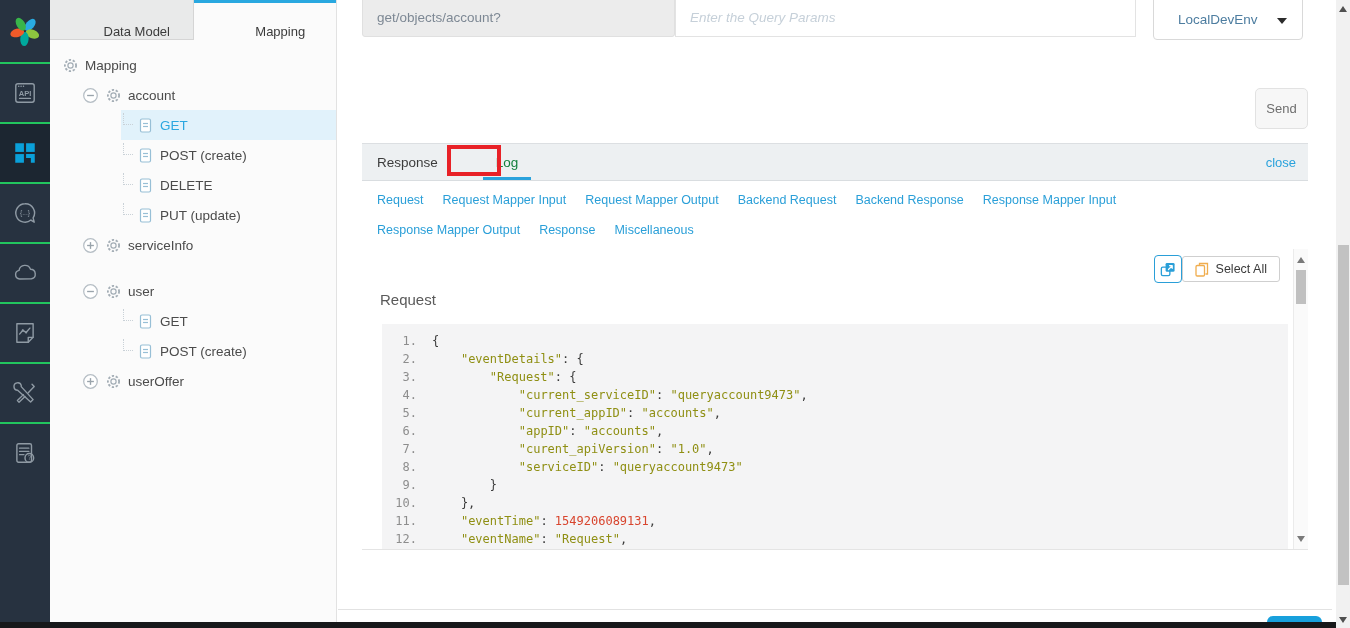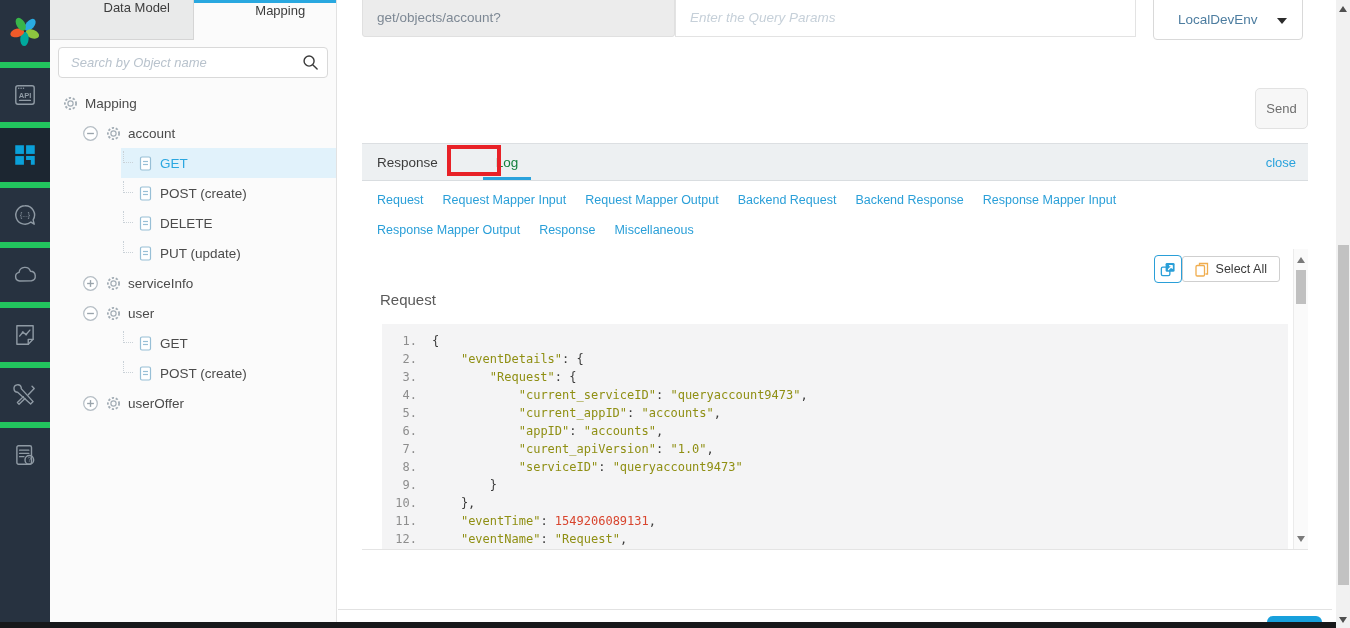--- a/index.html
+++ b/index.html
@@ -3,30 +3,30 @@
 <meta charset="utf-8">
 <style>
   * { margin:0; padding:0; box-sizing:border-box; }
   html,body { width:1350px; height:628px; overflow:hidden; }
   body { font-family:"Liberation Sans", sans-serif; background:#fff; }
   .screen { position:relative; width:1350px; height:628px; background:#fff; overflow:hidden; }
 
   
   .sidebar { position:absolute; left:0; top:0; width:50px; height:628px; background:#273240; z-index:3; }
   .logo-tile { height:62px; display:flex; align-items:center; justify-content:center; }
-  .nav-item { height:60px; display:flex; align-items:center; justify-content:center; border-top:6px solid #22c55e; cursor:pointer; }
+  .nav-item { height:60px; display:flex; align-items:center; justify-content:center; border-top:2px solid #22c55e; cursor:pointer; }
   .nav-item.active { background:#1c2631; }
   .nav-item svg { width:26px; height:26px; }
   .nav-stroke { stroke:#8f9aa4; fill:none; stroke-width:1.3; stroke-linecap:round; stroke-linejoin:round; }
   .nav-text { fill:#8f9aa4; font-family:"Liberation Sans",sans-serif; }
 
   
   .left-panel { position:absolute; left:50px; top:0; width:287px; height:622px; background:#fbfbfb; border-right:1px solid #e2e2e2; z-index:2; }
   .ltabs { display:flex; height:40px; }
-  .ltab { flex:1; display:flex; align-items:flex-start; justify-content:center; font-size:13px; color:#3c3c3c; background:#e9eaea; border-bottom:1px solid #d5d5d5; border-right:1px solid #d5d5d5; cursor:pointer;padding-left:31px; }
+  .ltab { flex:1; display:flex; align-items:flex-end; justify-content:center; font-size:13px; color:#3c3c3c; background:#e9eaea; border-bottom:1px solid #d5d5d5; border-right:1px solid #d5d5d5; cursor:pointer;padding-left:31px; }
   .ltab.active { background:#fbfbfb; border-bottom:1px solid transparent; border-right:none; border-top:3px solid #29a8e0; }
   .search-wrap { margin:7px 8px; position:relative; }
   .search-input { width:100%; height:31px; border:1px solid #d9d9d9; border-radius:4px; background:#fff; padding:0 34px 0 12px; font-size:13px; font-style:italic; color:#55606a; outline:none; font-family:"Liberation Sans",sans-serif; }
   .search-input::placeholder { color:#b9c3cd; }
   .search-icon { position:absolute; right:9px; top:7px; width:17px; height:17px; cursor:pointer; }
   .tree { margin-top:10px; }
   .tree-row { display:flex; align-items:center; height:30px; font-size:13.5px; color:#4b4b4b; cursor:pointer; }
   .tree-row.selected { background:linear-gradient(to right, transparent 71px, #e1f2fb 71px); color:#2ba7e0; }
   .t-ic { display:inline-flex; width:17px; height:17px; margin-right:6px; flex:none; }
   .t-ic svg { width:17px; height:17px; }
@@ -169,27 +169,20 @@
 
         <div class="ltab">
           <span>Data Model</span>
         </div>
 
         <div class="ltab active">
           <span>Mapping</span>
         </div>
       </div>
 
-    <div class="search-wrap">
-      <input class="search-input" type="text" placeholder="Search by Object name" style="">
-      <svg class="search-icon" viewBox="0 0 18 18">
-        <circle cx="7.5" cy="7.5" r="5.3" fill="none" stroke="#3a3a3a" stroke-width="1.5"></circle>
-        <line x1="11.6" y1="11.6" x2="16" y2="16" stroke="#3a3a3a" stroke-width="1.5" stroke-linecap="round"></line>
-      </svg>
-    </div>
 
     <div class="tree">
         <div class="tree-row" style="padding-left: 12px;">
           <span class="t-ic">
             <svg viewBox="0 0 17 17">
               <circle cx="8.5" cy="8.5" r="2.6" fill="none" stroke="#a3adb5" stroke-width="1.2"></circle>
               <circle cx="8.5" cy="8.5" r="5.6" fill="none" stroke="#a3adb5" stroke-width="1.8" stroke-dasharray="2.3 1.7"></circle>
             </svg>
           </span>
           <span>Mapping</span>
@@ -262,21 +255,21 @@
             </svg>
           </span>
           <span class="t-ic">
             <svg viewBox="0 0 17 17">
               <circle cx="8.5" cy="8.5" r="2.6" fill="none" stroke="#a3adb5" stroke-width="1.2"></circle>
               <circle cx="8.5" cy="8.5" r="5.6" fill="none" stroke="#a3adb5" stroke-width="1.8" stroke-dasharray="2.3 1.7"></circle>
             </svg>
           </span>
           <span>serviceInfo</span>
         </div>
-        <div class="tree-row" style="padding-left: 32px;">
+        <div class="tree-row" style="padding-left: 32px; margin-top: 16px;">
           <span class="t-ic">
             <svg viewBox="0 0 15 15">
               <circle cx="7.5" cy="7.5" r="6" fill="#fff" stroke="#b6bec5" stroke-width="1.1"></circle>
               <line x1="4.5" y1="7.5" x2="10.5" y2="7.5" stroke="#9aa4ac" stroke-width="1.2"></line>
             </svg>
           </span>
           <span class="t-ic">
             <svg viewBox="0 0 17 17">
               <circle cx="8.5" cy="8.5" r="2.6" fill="none" stroke="#a3adb5" stroke-width="1.2"></circle>
               <circle cx="8.5" cy="8.5" r="5.6" fill="none" stroke="#a3adb5" stroke-width="1.8" stroke-dasharray="2.3 1.7"></circle>

